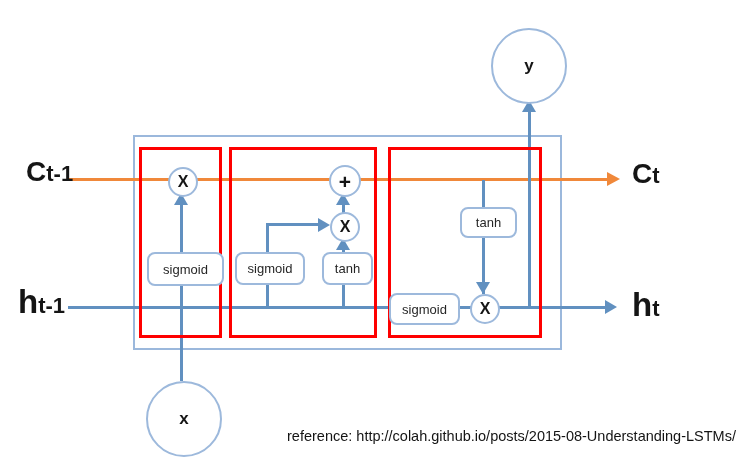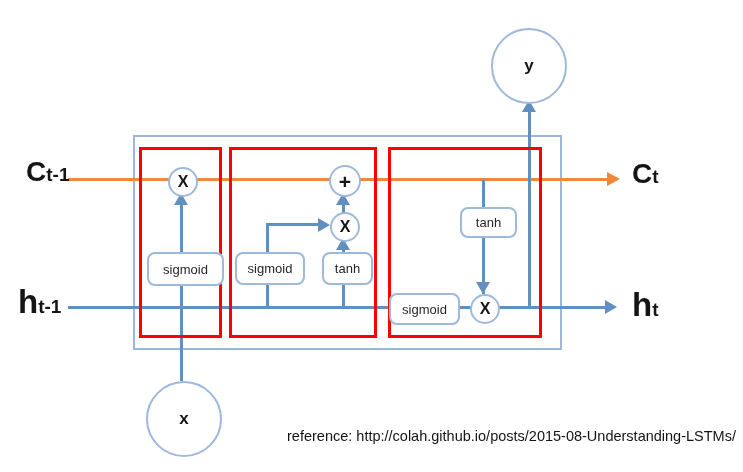--- a/index.html
+++ b/index.html
@@ -39,21 +39,21 @@
     font-weight:700;font-size:17px;color:#151515;}
   
   .act-box{position:absolute;background:#ffffff;border:2px solid #9db9dc;border-radius:8px;
     z-index:3;display:flex;align-items:center;justify-content:center;
     font-size:13px;color:#262626;}
   
   .io-label{position:absolute;z-index:4;display:flex;align-items:baseline;
     font-weight:700;color:#151515;line-height:1;}
   .io-label .base-c{font-size:28px;}
   .io-label .base-h{font-size:33px;}
-  .io-label .sub{font-size:19px;}
+  .io-label .sub{font-size:22px;}
   
   .reference{position:absolute;left:287px;top:428px;font-size:14.5px;color:#141414;z-index:4;white-space:nowrap;}
 </style>
 </head>
 <body>
 
 <div class="canvas">
 
   <div class="cell-box"></div>
 

